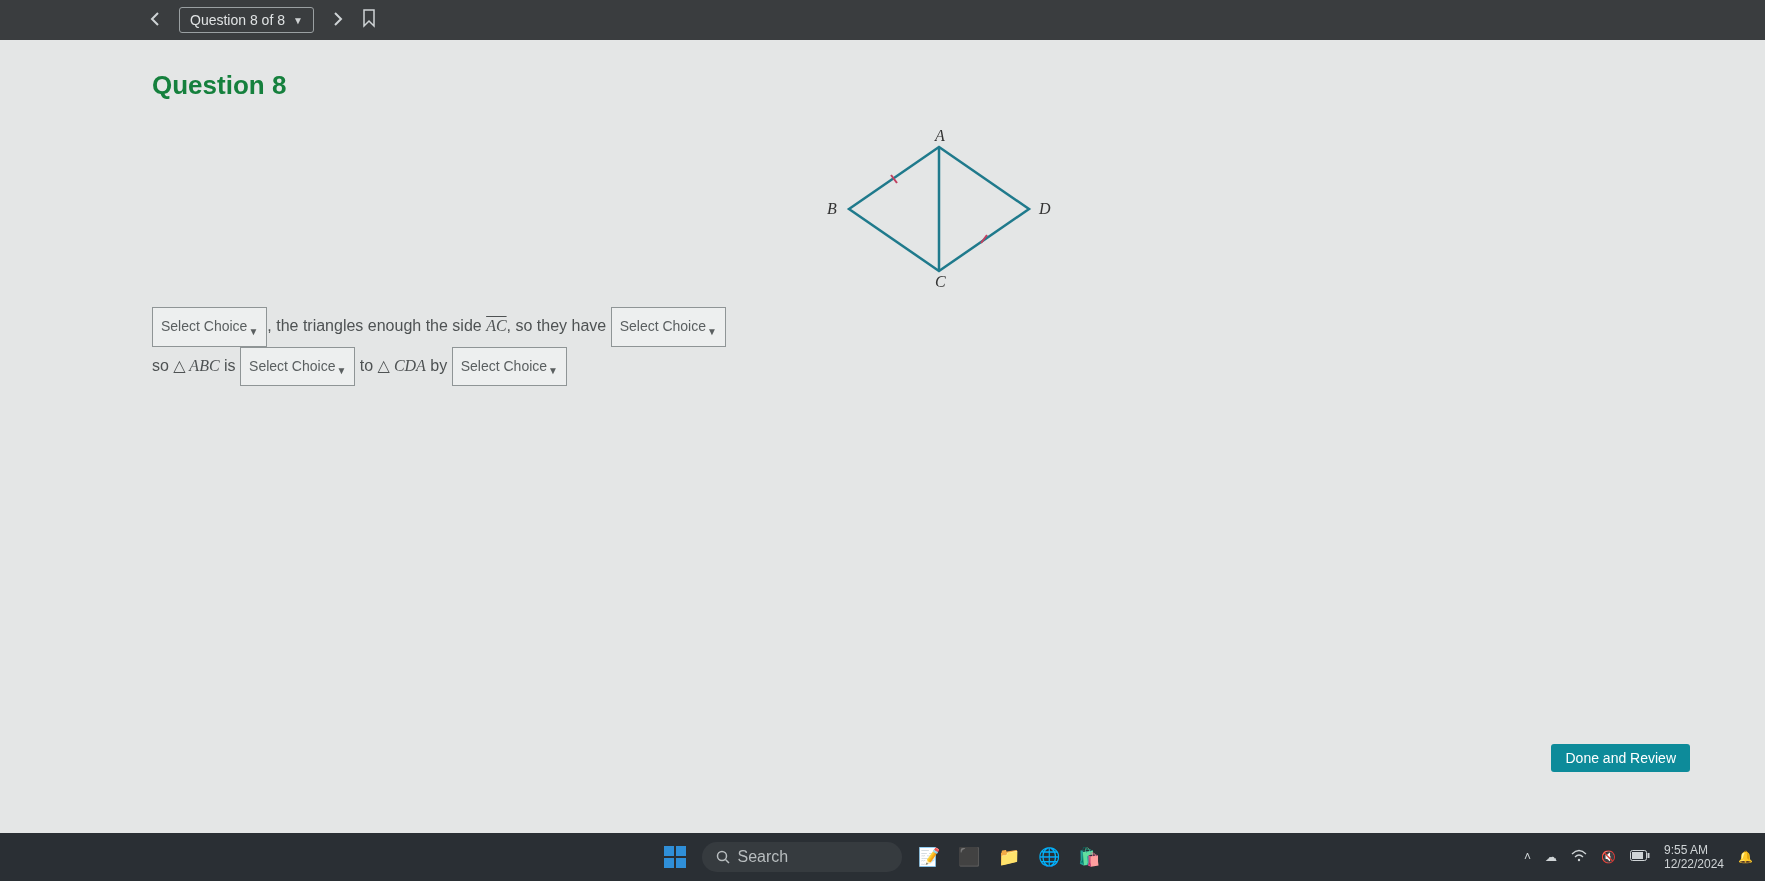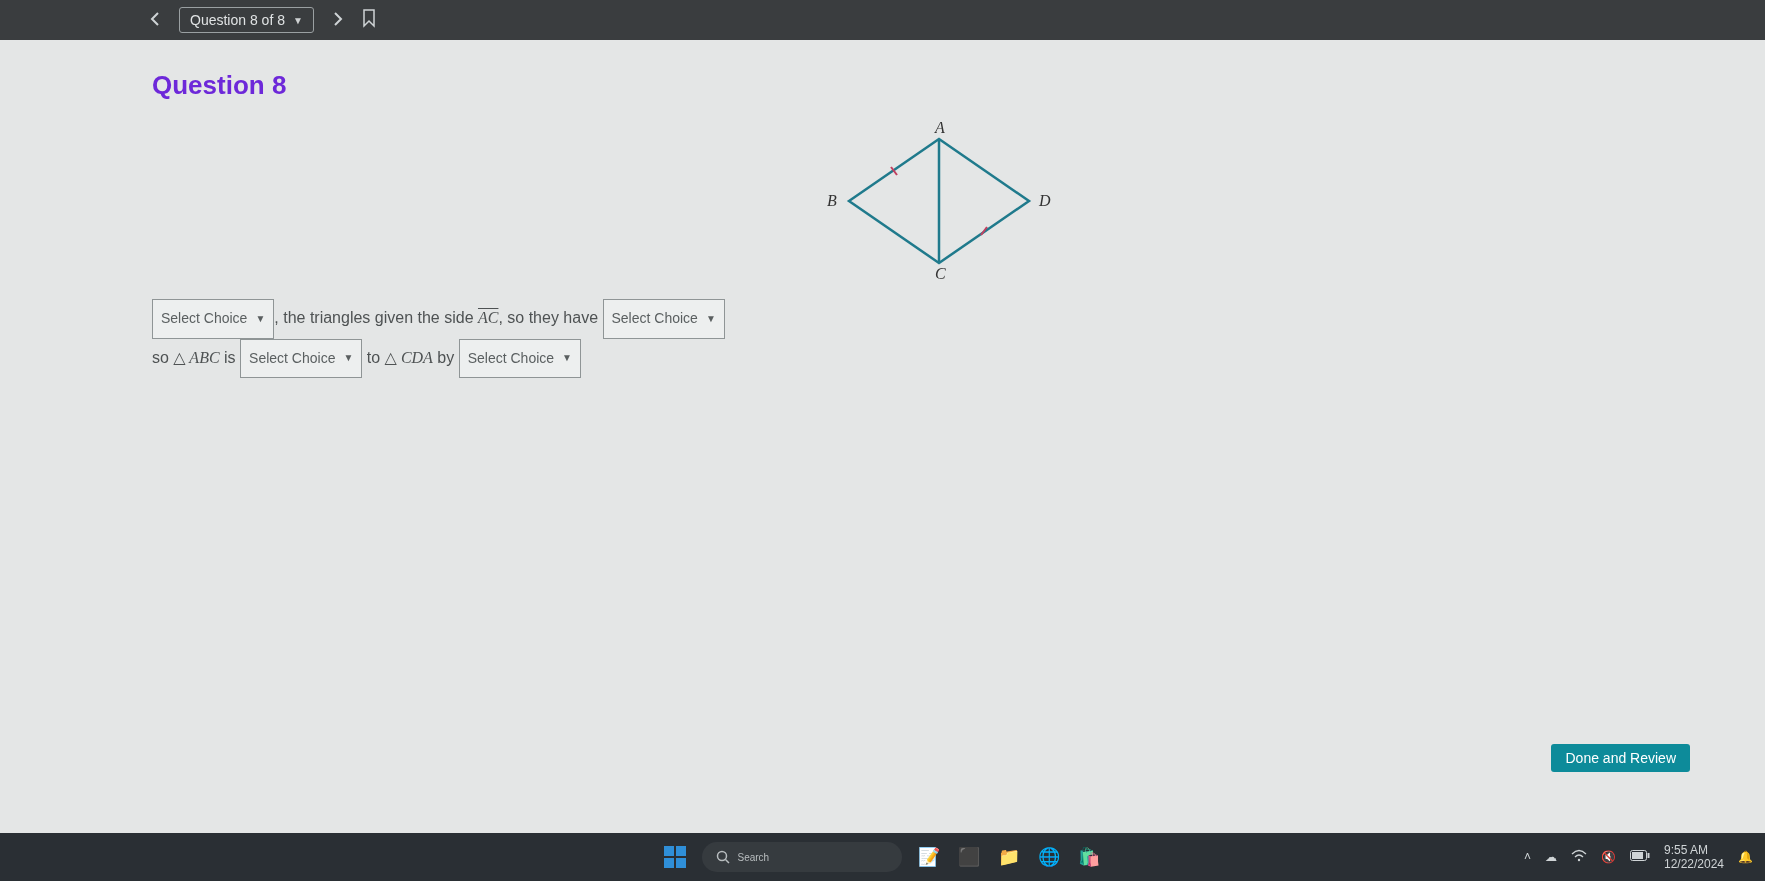--- a/index.html
+++ b/index.html
@@ -5,39 +5,39 @@
   * { margin: 0; padding: 0; box-sizing: border-box; }
   html, body { width: 1765px; height: 881px; font-family: Arial, Helvetica, sans-serif; background: #000; overflow: hidden; }
   .outer { width: 1765px; height: 881px; background: #0b0b0b; position: relative; }
   .topbar { background: #3a3d3f; height: 40px; display: flex; align-items: center; padding: 0 10px 0 145px; gap: 14px; color: #cfd4d6; }
   .nav-arrow { width: 20px; text-align: center; color: #cfd4d6; font-size: 18px; line-height: 1; user-select: none; }
   .question-selector { border: 1px solid #9aa0a2; border-radius: 3px; height: 26px; display: flex; align-items: center; padding: 0 10px; gap: 8px; font-size: 14px; color: #e0e3e4; justify-content: center; }
   .question-selector .caret { font-size: 10px; opacity: .9; }
   .bookmark-icon { width: 14px; height: 18px; }
   .content-wrap { background: #e4e6e6; margin: 0; height: 800px; width: 100%; position: relative; padding: 0; }
   .content-inner { padding: 30px 40px 0 152px; }
-  .q-title { color: #6d28d9; font-size: 26px; font-weight: 600; margin-bottom: 20px; }
+  .q-title { color: #15803d; font-size: 26px; font-weight: 600; margin-bottom: 28px; }
   .instructions { color: #4f5354; font-size: 16px; margin-bottom: 20px; }
   .figure-wrap { width: 100%; display: flex; justify-content: center; margin: 8px 0 18px 0; }
   .figure-svg { width: 260px; height: 160px; }
   .vlabel { font-family: Georgia, 'Times New Roman', serif; font-style: italic; font-size: 16px; fill: #333; }
   .answer-block { color: #4e5253; font-size: 16px; line-height: 2.4; max-width: 1280px; }
-  .select-choice { display: inline-flex; align-items: center; border: 1px solid #8f9596; background: #edefef; padding: 2px 8px; font-size: 14px; color: #5a5f60; gap: 8px; vertical-align: middle; }
+  .select-choice { display: inline-flex; align-items: flex-end; border: 1px solid #8f9596; background: #edefef; padding: 2px 8px; font-size: 14px; color: #5a5f60; gap: 1px; vertical-align: middle; }
   .select-choice .sc-caret { font-size: 10px; color: #5a5f60; }
   .tri { font-family: 'Segoe UI Symbol', Arial; }
   .overline { text-decoration: overline; font-family: Georgia, 'Times New Roman', serif; font-style: italic; }
   .math-it { font-family: Georgia, 'Times New Roman', serif; font-style: italic; }
   .done-btn { position: absolute; right: 75px; bottom: 68px; background: #0d8b9a; color: #fff; border-radius: 3px; padding: 6px 14px; font-size: 14px; text-align: center; }
   .footer-links { position: absolute; bottom: 32px; left: 0; width: 100%; text-align: center; color: #555; font-size: 13px; }
   .footer-links a { color: #3a3f40; text-decoration: underline; margin: 0 6px; }
   .taskbar { position: absolute; bottom: 0; left: 0; width: 100%; height: 48px; background: #2a2f34; display: flex; align-items: center; color: #cfd4d6; }
   .tb-center { position: absolute; left: 50%; transform: translateX(-50%); display: flex; align-items: center; gap: 16px; }
   .start-btn { display: grid; grid-template-columns: 10px 10px; grid-template-rows: 10px 10px; gap: 2px; }
   .start-btn span { background: #2f8fd8; width: 10px; height: 10px; display: block; }
-  .search-box { display: flex; align-items: center; gap: 8px; background: rgba(255,255,255,0.06); border-radius: 16px; padding: 4px 14px; height: 30px; width: 200px; font-size: 10px; color: #b8bdbf; }
+  .search-box { display: flex; align-items: center; gap: 8px; background: rgba(255,255,255,0.06); border-radius: 16px; padding: 4px 14px; height: 30px; width: 200px; font-size: 16px; color: #b8bdbf; }
   .tb-icon { width: 24px; height: 24px; display: flex; align-items: center; justify-content: center; font-size: 18px; }
   .tb-right { position: absolute; right: 12px; display: flex; align-items: center; gap: 14px; font-size: 12px; color: #cfd4d6; }
   .tb-time { text-align: left; line-height: 1.2; }
   svg { overflow: visible; }
 </style>
 </head>
 <body>
 
 <div class="outer">
 
@@ -81,21 +81,21 @@
           <text class="vlabel" x="18" y="85">B</text>
           <text class="vlabel" x="126" y="158">C</text>
           <text class="vlabel" x="230" y="85">D</text>
         </svg>
       </div>
 
       <div class="answer-block">
         <span class="select-choice">
           <span>Select Choice</span>
           <span class="sc-caret">▼</span>
-        </span><span>, the triangles given the side </span><span class="overline">AC</span><span>, so they have </span><span class="select-choice">
+        </span><span>, the triangles enough the side </span><span class="overline">AC</span><span>, so they have </span><span class="select-choice">
           <span>Select Choice</span>
           <span class="sc-caret">▼</span>
         </span>
         <br>
         <span>so </span><span class="tri">△</span><span class="math-it"> ABC</span><span> is </span><span class="select-choice">
           <span>Select Choice</span>
           <span class="sc-caret">▼</span>
         </span><span> to </span><span class="tri">△</span><span class="math-it"> CDA</span><span> by </span><span class="select-choice">
           <span>Select Choice</span>
           <span class="sc-caret">▼</span>

